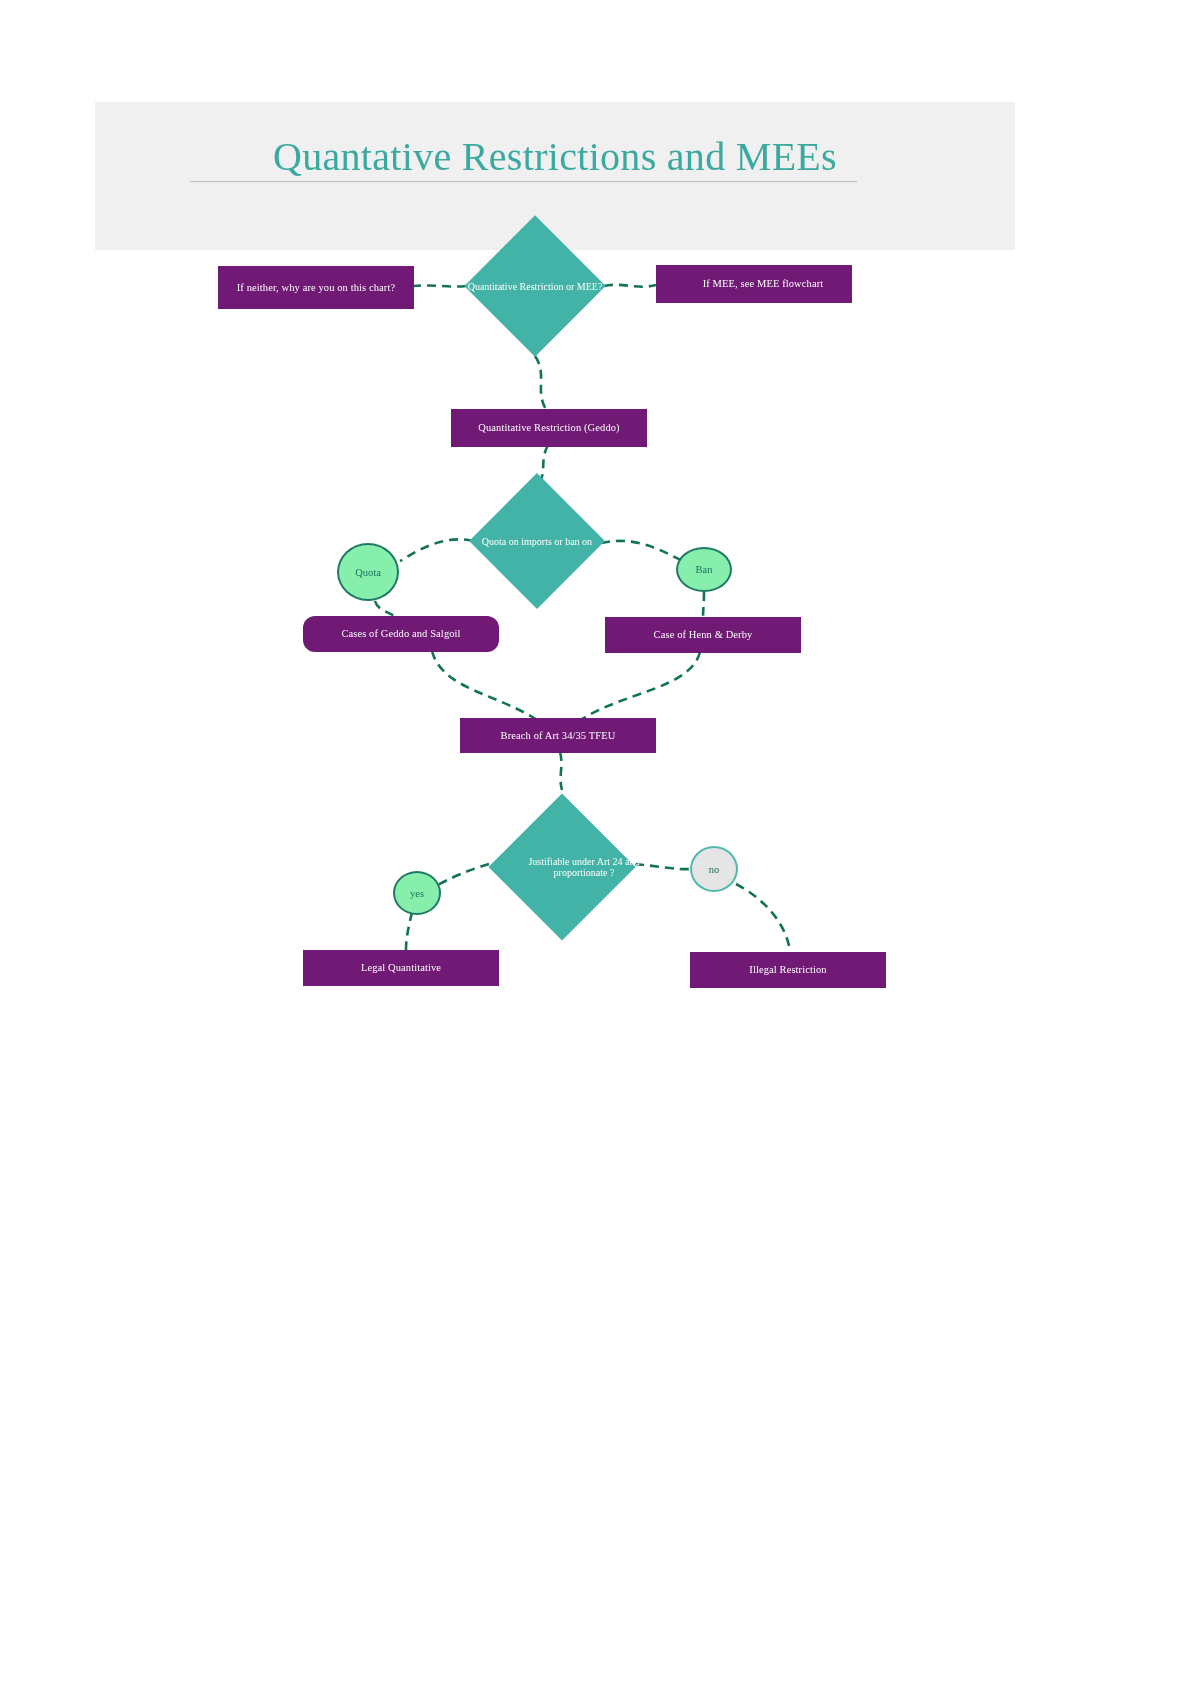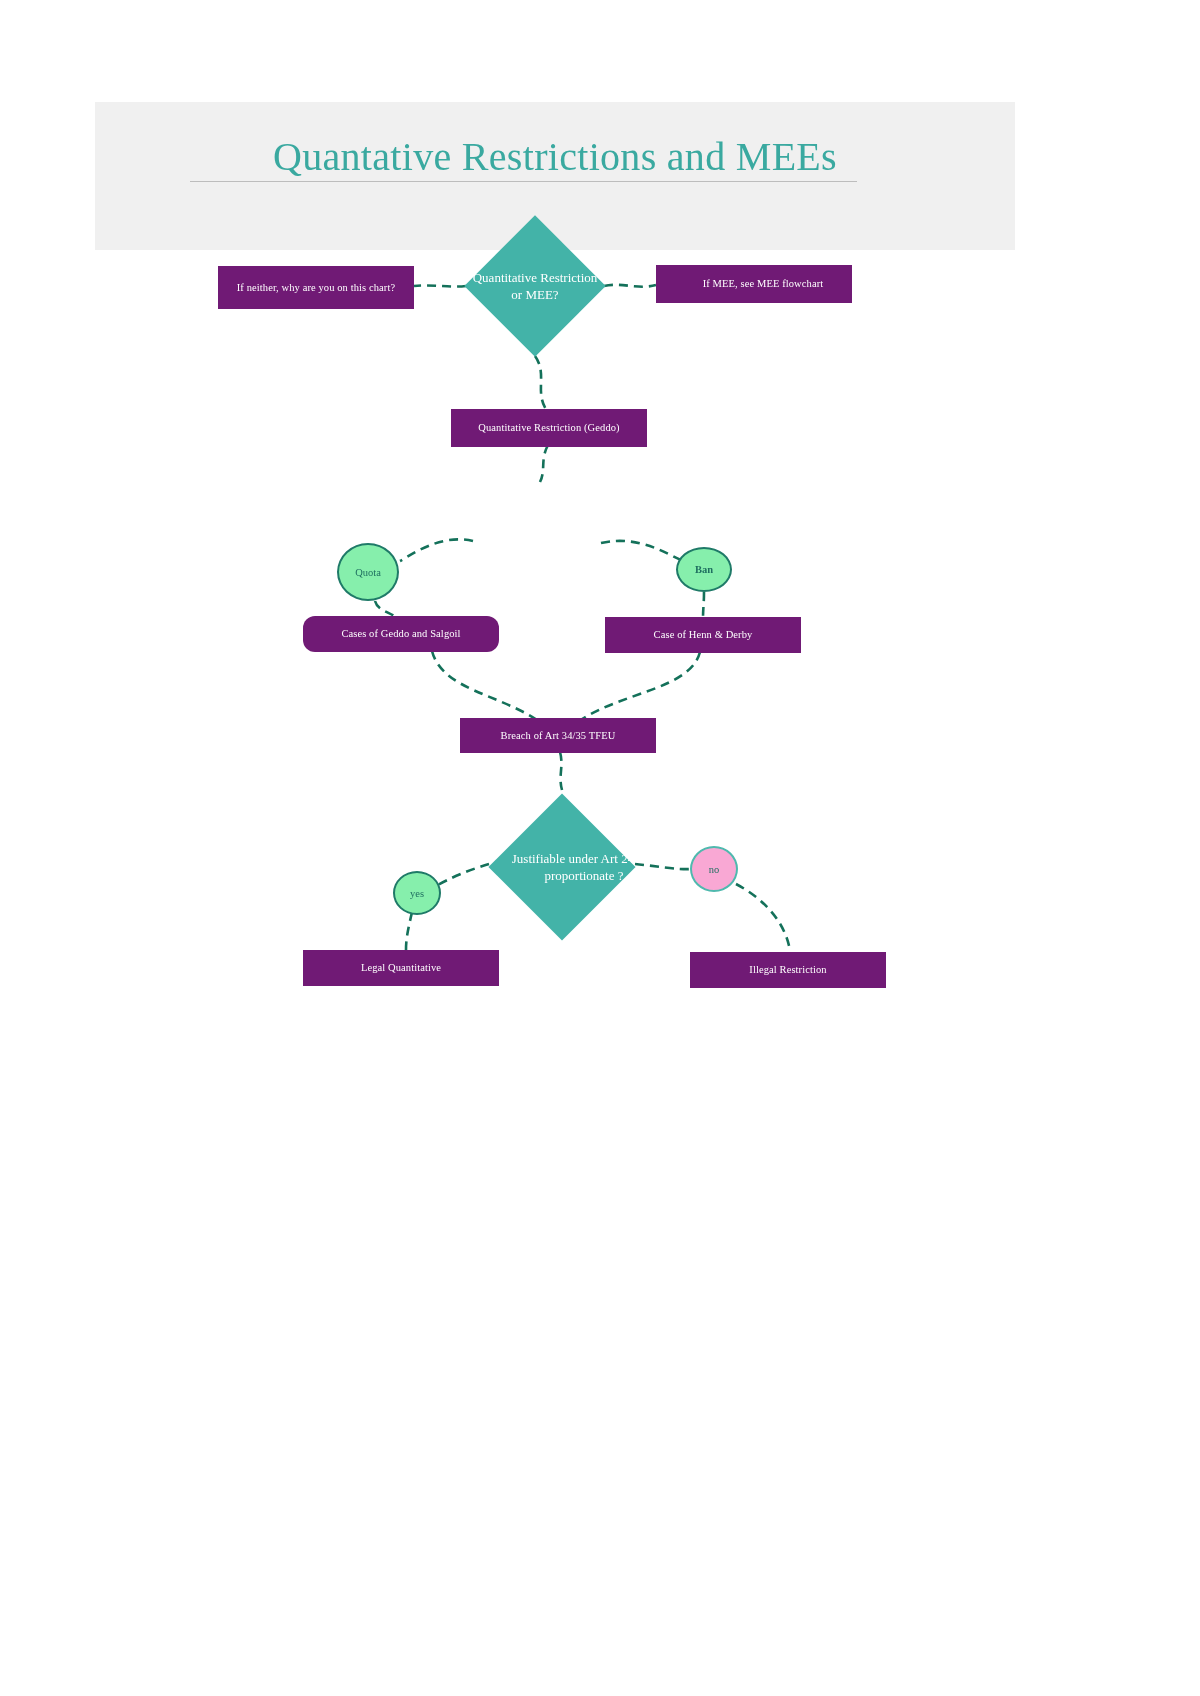--- a/index.html
+++ b/index.html
@@ -60,37 +60,37 @@
   .diamond{
     width:100%;height:100%;
     background:#43b3a8;
     transform:rotate(45deg);
     position:absolute;left:0;top:0;
   }
   .diamond-label{
     position:absolute;left:0;top:0;width:100%;height:100%;
     display:flex;align-items:center;justify-content:center;
     text-align:center;color:#ffffff;
-    font-size:13px;line-height:17px;
+    font-size:10px;line-height:11px;
     font-family:"Liberation Serif", serif;
     z-index:2;
   }
 
   .circle{
     border-radius:50%;
     background:#86efac;
     border:2.5px solid #1f7a68;
     color:#1f6f60;
     display:flex;align-items:center;justify-content:center;
     text-align:center;
     font-size:10.5px;
     font-family:"Liberation Serif", serif;
   }
   .circle.mint{
-    background:#f9a8d4;
+    background:#e5e5e5;
     border:2.5px solid #4fb9ae;
     color:#1f6f60;
   }
 </style>
 </head>
 <body>
 
 <div id="canvas">
 
   <div class="banner"></div>
@@ -138,24 +138,30 @@
     </div>
     <div class="diamond-label">Quantitative Restriction or MEE?</div>
   </div>
 
   <div class="node box" style="left:218px;top:266px;width:196px;height:43px;">If neither, why are you on this chart?</div>
 
   <div class="node box" style="left:656px;top:265px;width:196px;height:38px;padding-left:24px;">If MEE, see MEE flowchart</div>
 
   <div class="node box" style="left:451px;top:409px;width:196px;height:38px;">Quantitative Restriction (Geddo)</div>
 
+  <div class="node diamond-wrap" style="left:467px;top:461px;width:140px;height:160px;">
+    <div style="position:absolute;left:22px;top:32px;width:96px;height:96px;">
+      <div class="diamond"></div>
+    </div>
+    <div class="diamond-label">Quota on imports or ban on</div>
+  </div>
 
   <div class="node circle" style="left:337px;top:543px;width:62px;height:58px;">Quota</div>
 
-  <div class="node circle" style="left:676px;top:547px;width:56px;height:45px;font-weight:bold;">Ban</div>
+  <div class="node circle" style="left:676px;top:547px;width:56px;height:45px;">Ban</div>
 
   <div class="node box" style="left:303px;top:616px;width:196px;height:36px;border-radius:12px;">Cases of Geddo and Salgoil</div>
 
   <div class="node box" style="left:605px;top:617px;width:196px;height:36px;">Case of Henn &amp; Derby</div>
 
   <div class="node box" style="left:460px;top:718px;width:196px;height:35px;">Breach of Art 34/35 TFEU</div>
 
   <div class="node diamond-wrap" style="left:489px;top:774px;width:146px;height:186px;">
     <div style="position:absolute;left:21px;top:41px;width:104px;height:104px;">
       <div class="diamond"></div>

